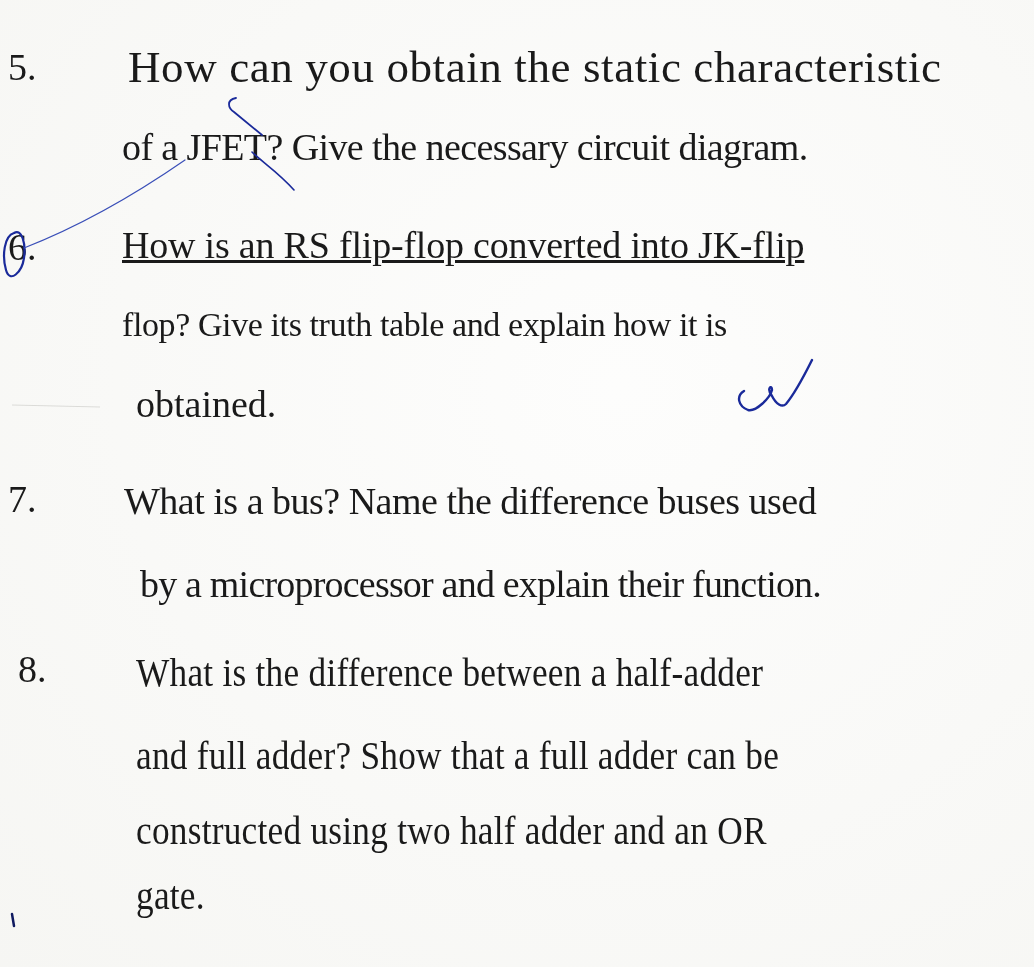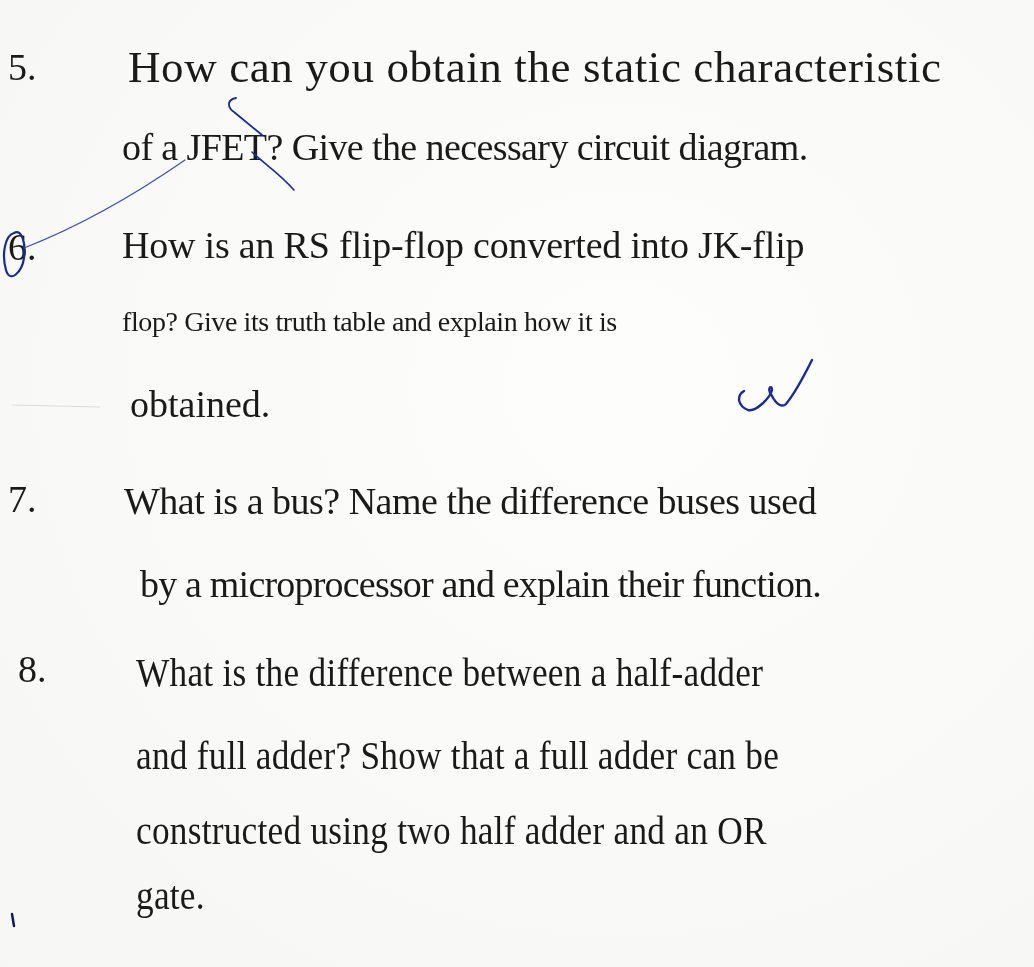--- a/index.html
+++ b/index.html
@@ -50,23 +50,23 @@
 <div class="page">
 
   <div>
     <div class="qnum" style="left:8px; top:48px;">5.</div>
     <div class="line" style="left:128px; top:45px; font-size:45px; letter-spacing:0.6px;">How can you obtain the static characteristic</div>
     <div class="line" style="left:122px; top:128px; font-size:38px; letter-spacing:-0.6px;">of a JFET? Give the necessary circuit diagram.</div>
   </div>
 
   <div>
     <div class="qnum" style="left:8px; top:228px;">6.</div>
-    <div class="line" style="left:122px; top:226px; font-size:38px; letter-spacing:-0.2px;">How is an RS flip-flop converted into JK-flip</div>
-    <div class="line" style="left:122px; top:308px; font-size:28px; letter-spacing:-0.4px;">flop? Give its truth table and explain how it is</div>
-    <div class="line" style="left:130px; top:385px; font-size:38px;">obtained.</div>
+    <div class="line" style="left:122px; top:226px; font-size:38px; letter-spacing:-0.2px;text-decoration:underline;">How is an RS flip-flop converted into JK-flip</div>
+    <div class="line" style="left:122px; top:308px; font-size:34px; letter-spacing:-0.4px;">flop? Give its truth table and explain how it is</div>
+    <div class="line" style="left:136px; top:385px; font-size:38px;">obtained.</div>
   </div>
 
   <div>
     <div class="qnum" style="left:8px; top:480px;">7.</div>
     <div class="line" style="left:124px; top:482px; font-size:38px; letter-spacing:-0.5px;">What is a bus? Name the difference buses used</div>
     <div class="line" style="left:140px; top:565px; font-size:38px; letter-spacing:-0.8px;">by a microprocessor and explain their function.</div>
   </div>
 
   <div>
     <div class="qnum" style="left:18px; top:650px;">8.</div>

